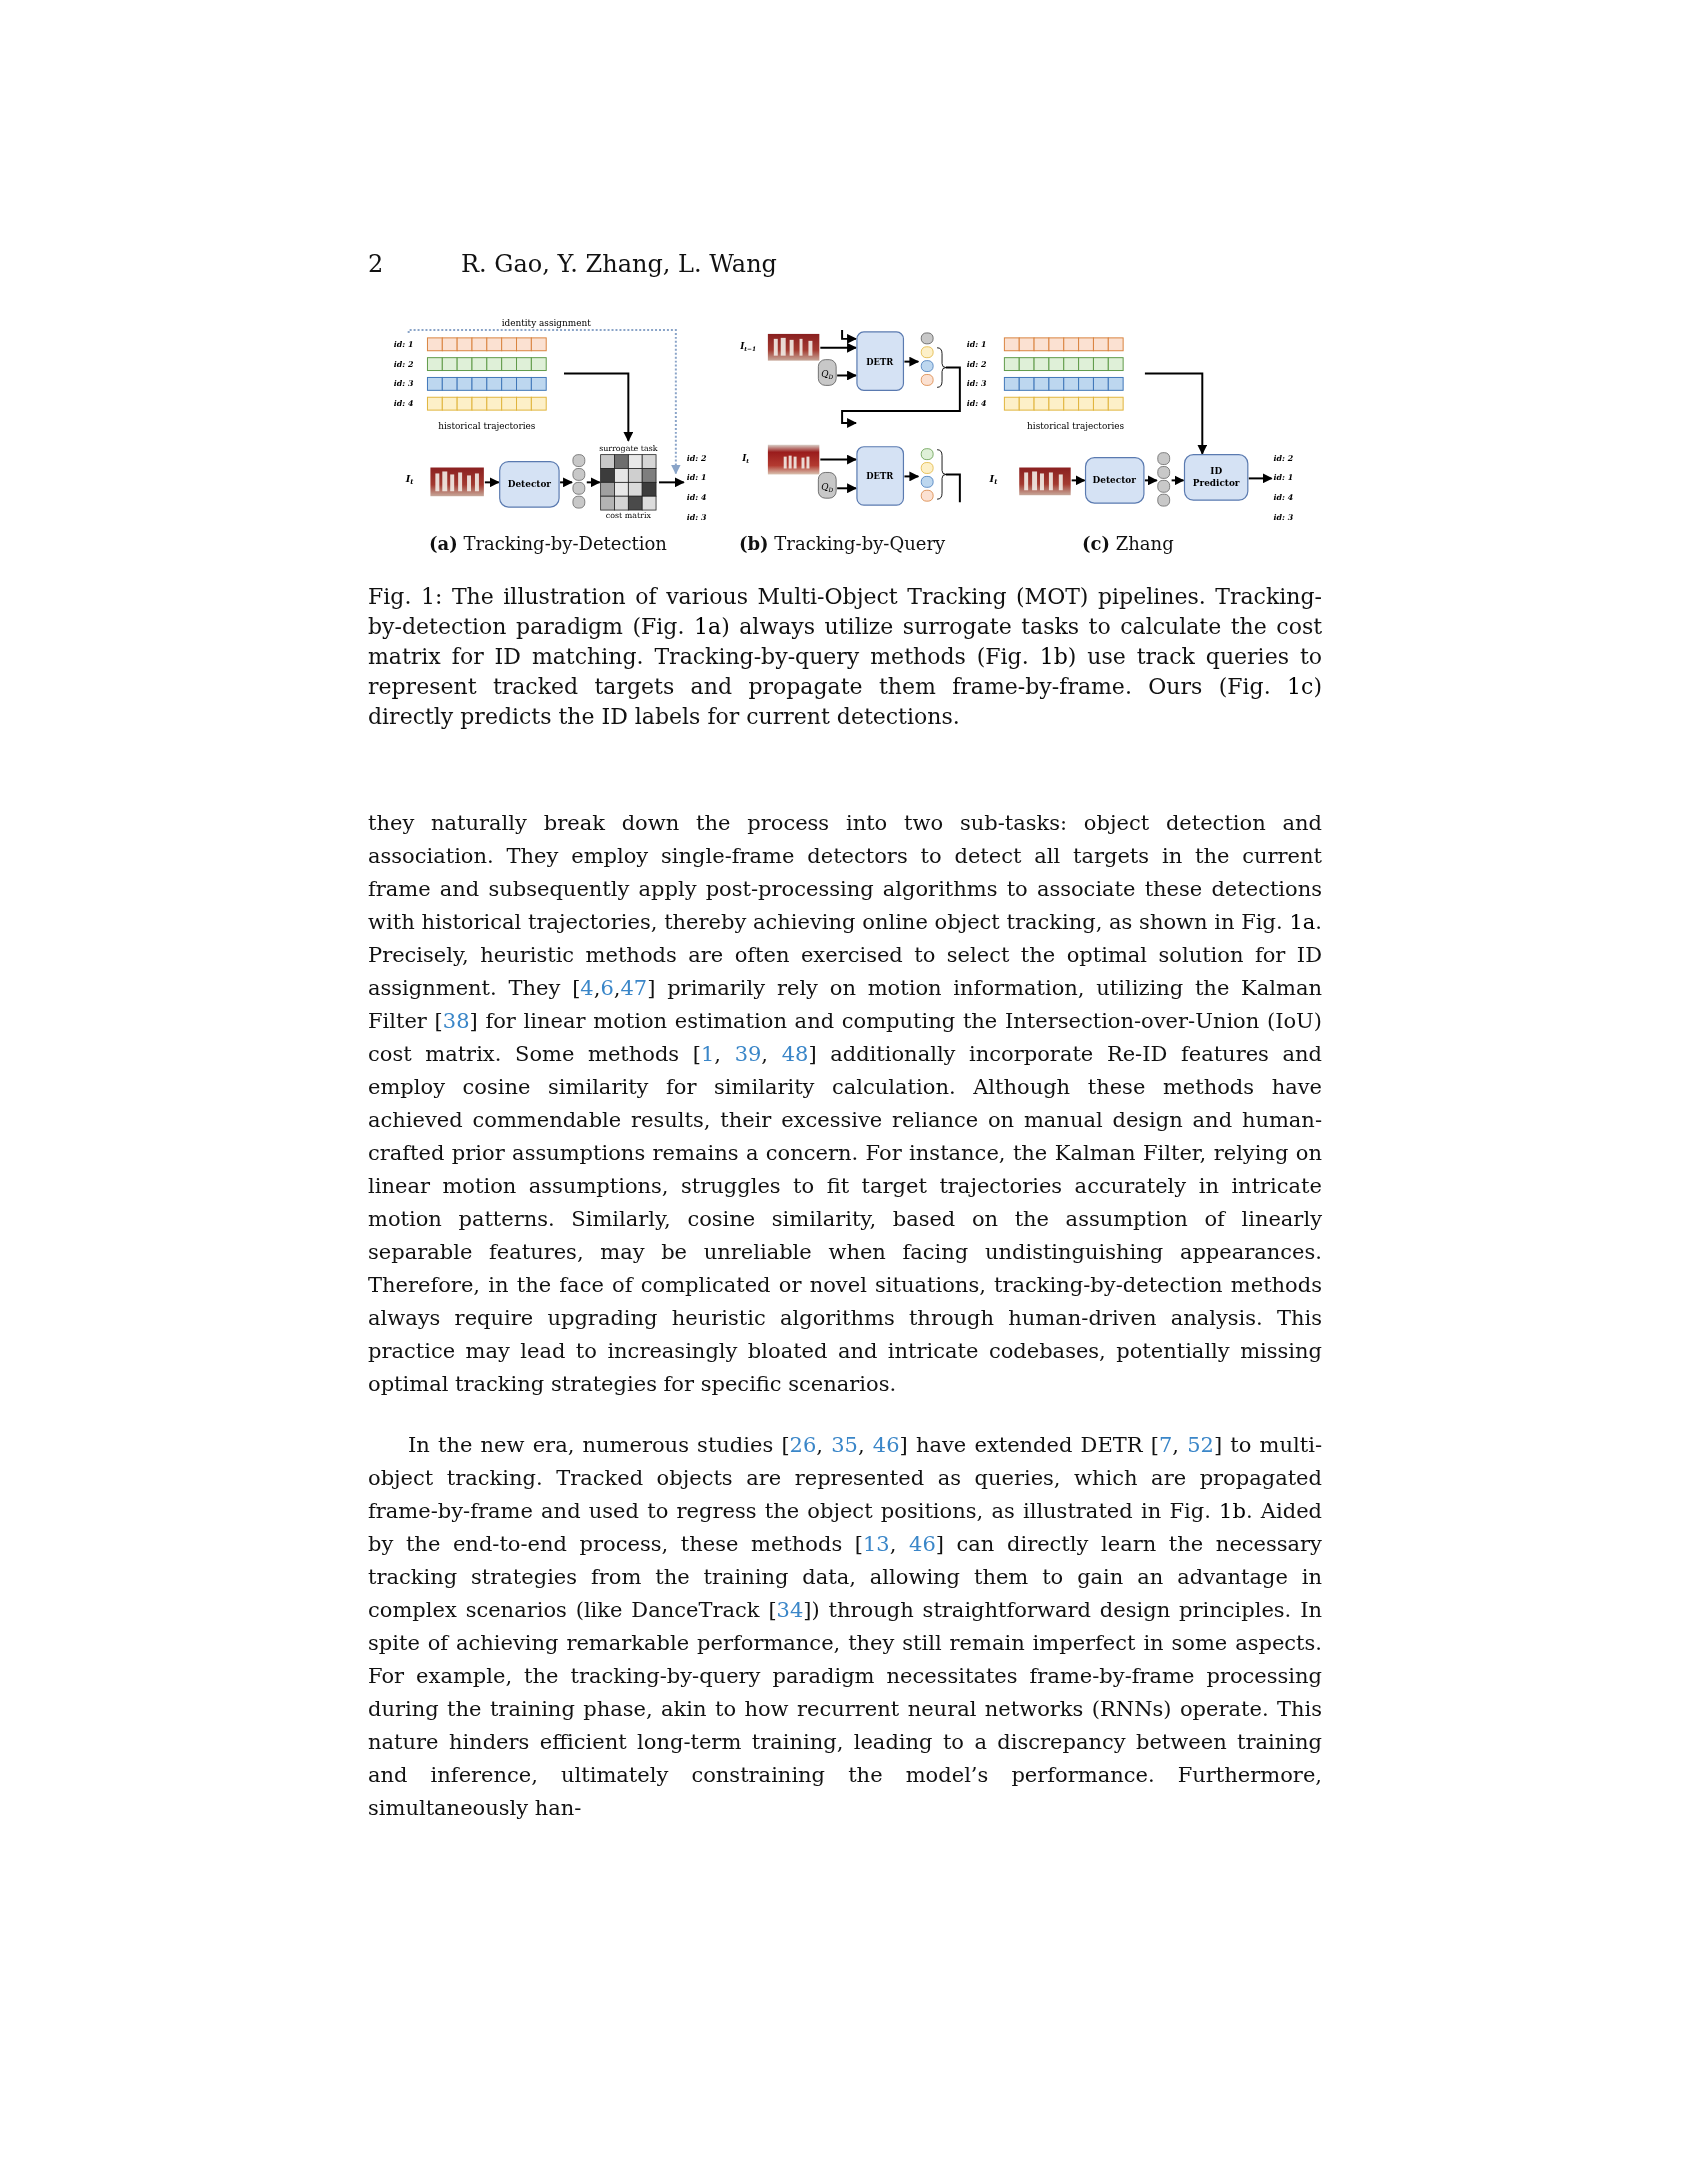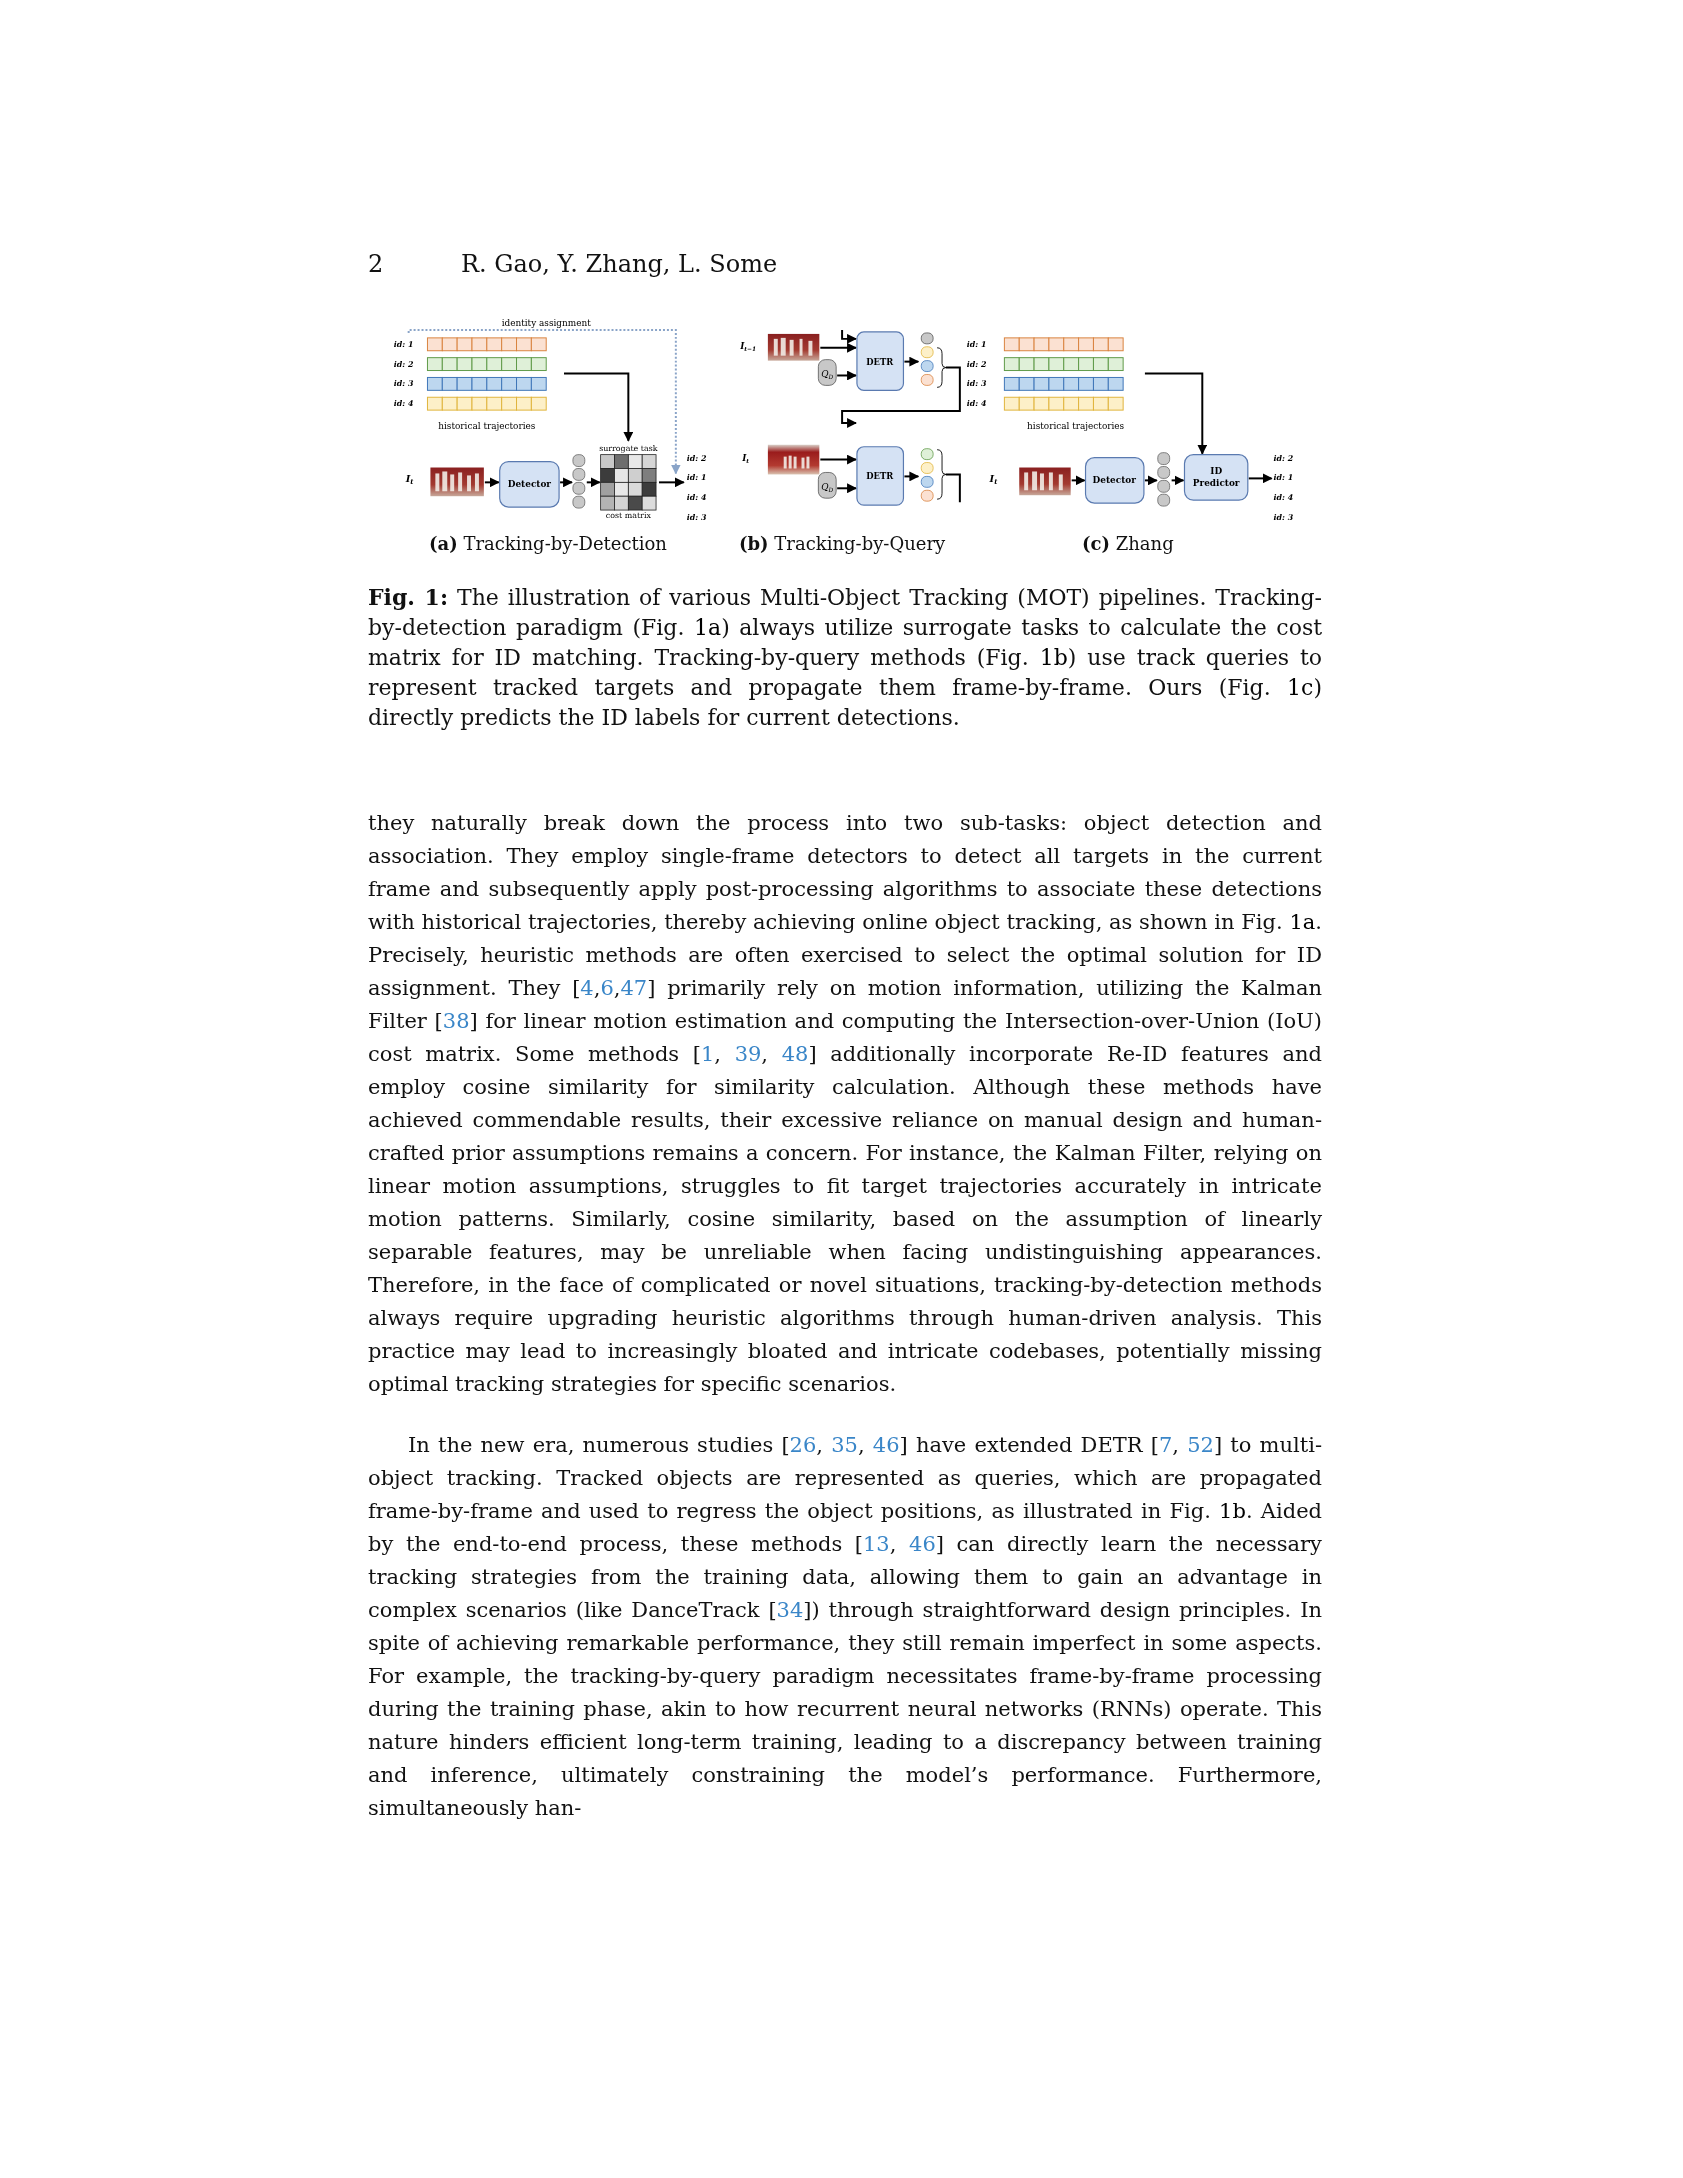--- a/index.html
+++ b/index.html
@@ -4,33 +4,33 @@
 <style>
   html, body { margin:0; padding:0; background:#fff; }
   body { width:1683px; height:2178px; position:relative; font-family:"DejaVu Serif","Liberation Serif",serif; color:#111; }
   .page-header { position:absolute; top:250px; left:368px; font-size:24px; }
   .page-header .num { position:absolute; left:0; }
   .page-header .authors { position:absolute; left:93px; white-space:nowrap; }
   #figure { position:absolute; left:376px; top:312px; }
   .subcap { position:absolute; top:533px; font-size:18px; white-space:nowrap; }
   .subcap b { font-weight:bold; }
   .caption { position:absolute; left:368px; top:582px; width:954px; font-size:22px; line-height:30px; text-align:justify; }
-  .caption .lbl { font-weight:bold; }
+  .caption .lbl { font-weight:normal; }
   .body-text { position:absolute; left:368px; top:807px; width:954px; font-size:21px; line-height:33px; text-align:justify; }
   .body-text p { margin:0; }
   .body-text p.indent { text-indent:40px;margin-top:28px; }
   .ref-red { color:#000000; }
   .ref-blue { color:#3a86c8; }
 </style>
 </head>
 <body>
 
 <div class="page-header">
   <span class="num">2</span>
-  <span class="authors">R. Gao, Y. Zhang, L. Some</span>
+  <span class="authors">R. Gao, Y. Zhang, L. Wang</span>
 </div>
 
 <svg id="figure" width="950" height="218" viewBox="0 0 960 220" xmlns="http://www.w3.org/2000/svg" font-family="DejaVu Serif, serif">
   <defs>
     <marker id="arr" viewBox="0 0 10 10" refX="9" refY="5" markerWidth="5" markerHeight="5" orient="auto">
         <path d="M0,0 L10,5 L0,10 z" fill="#000"></path>
       </marker>
     <marker id="arrb" viewBox="0 0 10 10" refX="9" refY="5" markerWidth="5" markerHeight="5" orient="auto">
         <path d="M0,0 L10,5 L0,10 z" fill="#8aa4c8"></path>
       </marker>

